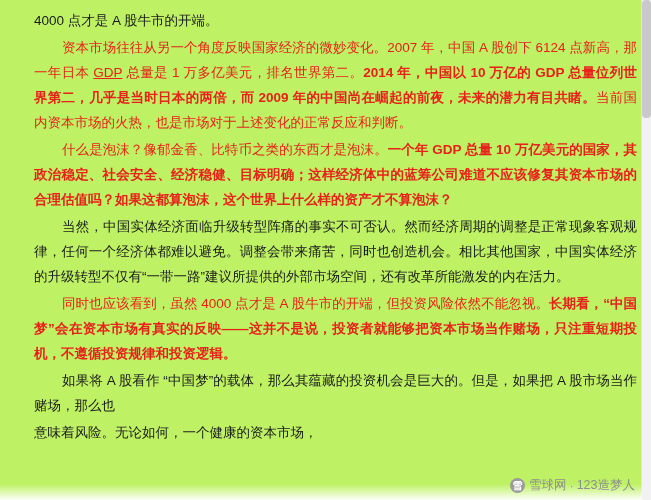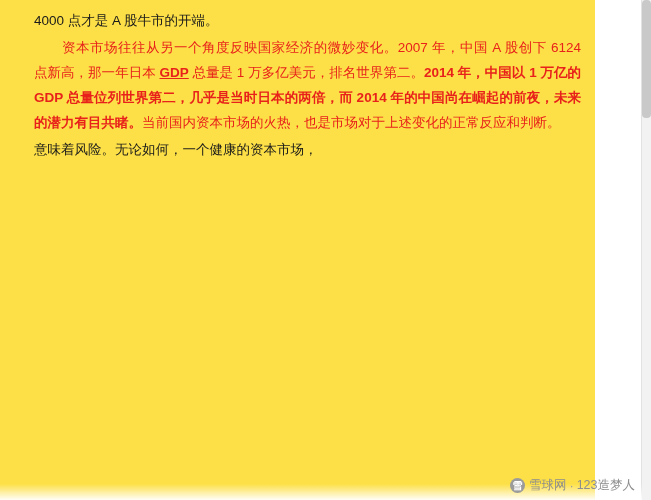--- a/index.html
+++ b/index.html
@@ -9,44 +9,44 @@
   body {
     width: 651px;
     height: 500px;
     background: #ffffff;
     font-family: "Liberation Sans", sans-serif;
     overflow: hidden;
     position: relative;
   }
   .page {
     position: relative;
-    width: 595px;
+    width: 651px;
     height: 500px;
     box-sizing: border-box;
     padding: 8px 14px 2px 34px;
-    background: #fde047;
+    background: #bef264;
   }
   .para {
     font-size: 13.5px;
     line-height: 25px;
     text-align: justify;
     margin: 0 0 0 0;
     letter-spacing: 0px;
     word-break: break-all;
   }
   .indent {
     text-indent: 28px;
   }
   .p-gap {
     margin-top: 2px;
   }
   .seg-black { color: #1a1a1a; font-weight: normal; }
   .seg-red { color: #e8211b; font-weight: normal; }
   .seg-red-bold { color: #e8211b; font-weight: bold; }
-  .underline { text-decoration: underline; font-weight: bold; }
+  .underline { text-decoration: underline; }
 
   
   .scroll-track {
     position: absolute;
     top: 0;
     right: 0;
     width: 9px;
     height: 500px;
     background: #f2f2f2;
     border-left: 1px solid #e2e2e2;
@@ -96,21 +96,25 @@
     background: linear-gradient(to bottom, rgba(255,255,255,0), rgba(255,255,255,0.96));
     pointer-events: none;
   }
 </style>
 </head>
 <body>
 
 <div class="page">
   <div id="doc-body">
       <div class="para"><span class="seg-black">4000 点才是 A 股牛市的开端。</span></div>
-      <div class="para indent p-gap"><span class="seg-red">资本市场往往从另一个角度反映国家经济的微妙变化。2007 年，中国 A 股创下 6124 点新高，那一年日本 </span><span class="seg-red underline">GDP</span><span class="seg-red"> 总量是 1 万多亿美元，排名世界第二。</span><span class="seg-red-bold">2014 年，中国以 1 万亿的 GDP 总量位列世界第二，几乎是当时日本的两倍，而 2014 年的中国尚在崛起的前夜，未来的潜力有目共睹。</span><span class="seg-red">当前国内资本市场的火热，也是市场对于上述变化的正常反应和判断。</span></div>
+      <div class="para indent p-gap"><span class="seg-red">资本市场往往从另一个角度反映国家经济的微妙变化。2007 年，中国 A 股创下 6124 点新高，那一年日本 </span><span class="seg-red underline">GDP</span><span class="seg-red"> 总量是 1 万多亿美元，排名世界第二。</span><span class="seg-red-bold">2014 年，中国以 10 万亿的 GDP 总量位列世界第二，几乎是当时日本的两倍，而 2009 年的中国尚在崛起的前夜，未来的潜力有目共睹。</span><span class="seg-red">当前国内资本市场的火热，也是市场对于上述变化的正常反应和判断。</span></div>
+      <div class="para indent p-gap"><span class="seg-red">什么是泡沫？像郁金香、比特币之类的东西才是泡沫。</span><span class="seg-red-bold">一个年 GDP 总量 10 万亿美元的国家，其政治稳定、社会安全、经济稳健、目标明确；这样经济体中的蓝筹公司难道不应该修复其资本市场的合理估值吗？如果这都算泡沫，这个世界上什么样的资产才不算泡沫？</span></div>
+      <div class="para indent p-gap"><span class="seg-black">当然，中国实体经济面临升级转型阵痛的事实不可否认。然而经济周期的调整是正常现象客观规律，任何一个经济体都难以避免。调整会带来痛苦，同时也创造机会。相比其他国家，中国实体经济的升级转型不仅有“一带一路”建议所提供的外部市场空间，还有改革所能激发的内在活力。</span></div>
+      <div class="para indent p-gap"><span class="seg-red">同时也应该看到，虽然 4000 点才是 A 股牛市的开端，但投资风险依然不能忽视。</span><span class="seg-red-bold">长期看，“中国梦”会在资本市场有真实的反映——这并不是说，投资者就能够把资本市场当作赌场，只注重短期投机，不遵循投资规律和投资逻辑。</span></div>
+      <div class="para indent p-gap"><span class="seg-black">如果将 A 股看作 “中国梦”的载体，那么其蕴藏的投资机会是巨大的。但是，如果把 A 股市场当作赌场，那么也</span></div>
       <div class="para p-gap"><span class="seg-black">意味着风险。无论如何，一个健康的资本市场，</span></div>
     </div>
 </div>
 
 <div class="scroll-track">
   <div class="scroll-thumb"></div>
 </div>
 
 <div class="bottom-fade"></div>
 

